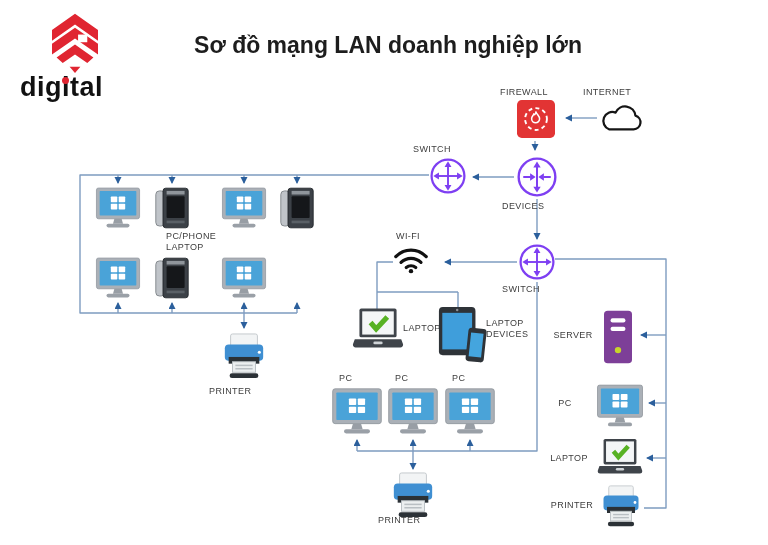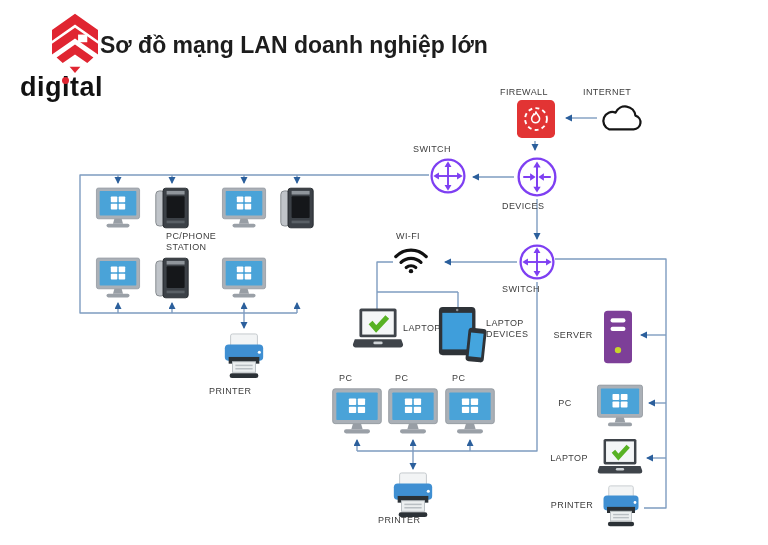--- a/index.html
+++ b/index.html
@@ -5,21 +5,21 @@
   html,body{margin:0;padding:0;background:#ffffff;}
   #canvas{position:relative;width:768px;height:545px;background:#ffffff;overflow:hidden;
           font-family:"Liberation Sans",sans-serif;}
   .lbl{position:absolute;font-size:9px;color:#3d3d3d;letter-spacing:.4px;line-height:11px;
        text-align:left;white-space:nowrap;}
   .lbl.wrap{white-space:normal;}
   .lbl.left{text-align:left;}
   .lbl.right{text-align:center;}
   .node{position:absolute;}
   .node svg{width:100%;height:100%;display:block;}
-  #title{position:absolute;left:100px;top:32px;width:576px;text-align:left;
+  #title{position:absolute;left:100px;top:32px;width:576px;text-align:center;
          font-size:23px;font-weight:bold;color:#1d1d1d;}
   #logo-text{position:absolute;left:20px;top:72px;width:110px;
              font-size:27px;font-weight:bold;color:#111;letter-spacing:.5px;}
   #logo-dot{position:absolute;left:62px;top:77px;width:7px;height:7px;border-radius:50%;
             background:#e02531;}
   #lines{position:absolute;left:0;top:0;pointer-events:none;}
 </style>
 </head>
 <body>
 
@@ -214,21 +214,21 @@
       <svg viewBox="0 0 64 58">
         <use href="#sym-monitor"></use>
       </svg>
     </div>
   <div class="node" style="left:279px;top:186px;width:36px;height:44px">
       <svg viewBox="0 0 40 48">
         <use href="#sym-phone"></use>
       </svg>
     </div>
 
-  <div class="lbl wrap" style="left:166px;top:231px;width:64px">PC/PHONE STATION</div>
+  <div class="lbl wrap" style="left:166px;top:231px;width:64px">PC/PHONE LAPTOP</div>
 
   <div class="node" style="left:95px;top:257px;width:46px;height:42px">
       <svg viewBox="0 0 64 58">
         <use href="#sym-monitor"></use>
       </svg>
     </div>
   <div class="node" style="left:154px;top:256px;width:36px;height:44px">
       <svg viewBox="0 0 40 48">
         <use href="#sym-phone"></use>
       </svg>

